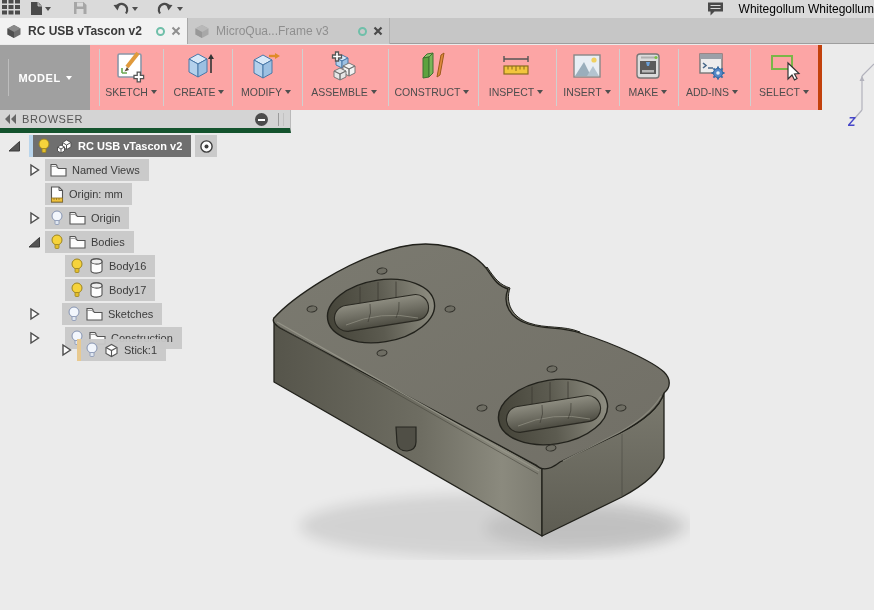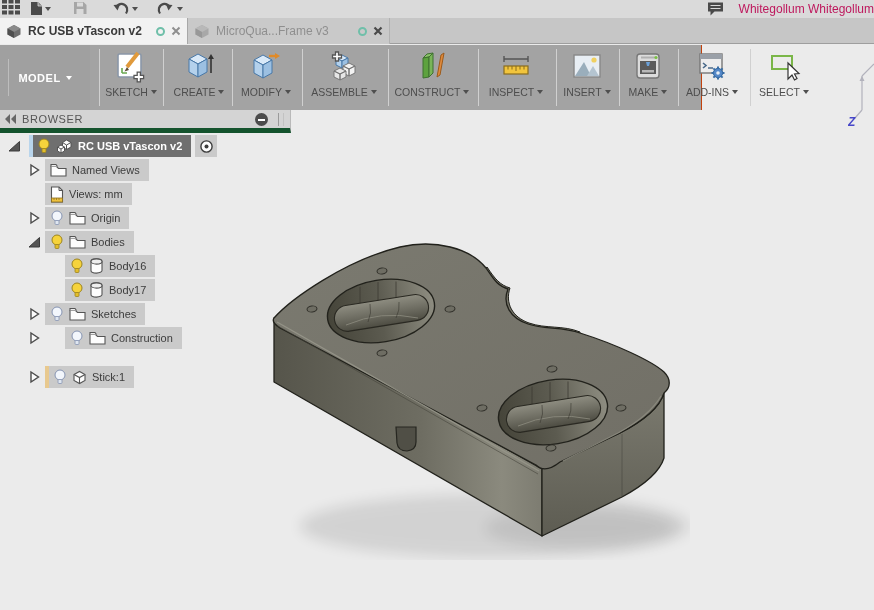--- a/index.html
+++ b/index.html
@@ -9,34 +9,34 @@
     background:#ebebeb;
     position:relative;
     -webkit-user-select:none; user-select:none;
   }
   .stage { position:absolute; inset:0; width:874px; height:610px; background:#ebebeb; overflow:hidden; }
 
   
   .topbar { position:absolute; left:0; top:0; width:874px; height:18px; background:#dadada; }
   .topbar .tb-i { position:absolute; top:1px; }
   .caret { width:0; height:0; border-left:3.5px solid transparent; border-right:3.5px solid transparent; border-top:4px solid #4f4f4f; display:inline-block; }
-  .username { position:absolute; right:0; top:2px; font-size:12px; color:#be185d; white-space:nowrap; }
+  .username { position:absolute; right:0; top:2px; font-size:12px; color:#000000; white-space:nowrap; }
 
   
   .tabbar { position:absolute; left:0; top:18px; width:874px; height:26px; background:#c6c6c6; border-bottom:1px solid #9e9e9e; }
   .tab { position:absolute; top:0; height:26px; display:flex; align-items:center; gap:6px; padding:0 6px; }
   .tab.active { left:0; width:188px; background:#f2f2f2; border-right:1px solid #a8a8a8; }
   .tab.inactive { left:188px; width:202px; background:#c9c9c9; border-right:1px solid #b2b2b2; }
   .tab-label { font-size:12px; white-space:nowrap; overflow:hidden; flex:1; }
   .tab.active .tab-label { color:#3a3a3a; font-weight:bold; }
   .tab.inactive .tab-label { color:#8f8f8f; }
   .tab-ring { width:9px; height:9px; border:2px solid #6fbfa9; border-radius:50%; flex:0 0 auto; }
 
   
-  .toolbar { position:absolute; left:0; top:45px; width:702px; height:65px; background:#a3a3a3; border-right:1px solid #c2410c; }
+  .toolbar { position:absolute; left:0; top:45px; width:822px; height:65px; background:#fca5a5; border-right:4px solid #c2410c; }
   .model-btn { position:absolute; left:0; top:0; width:90px; height:65px; background:#a0a0a0; color:#fff;
     display:flex; align-items:center; justify-content:center; gap:5px; font-size:11px; font-weight:bold; letter-spacing:.5px; cursor:pointer; }
   .model-btn .caret { border-top-color:#fff; }
   .model-grip { position:absolute; left:8px; top:14px; width:1px; height:37px; background:#bdbdbd; }
   .tgroup { position:absolute; top:4px; width:84px; height:58px; display:flex; flex-direction:column; align-items:center; justify-content:flex-start; cursor:pointer; }
   .tgroup svg.ticon { width:34px; height:34px; flex:0 0 auto; }
   .tgroup .tlabel { margin-top:3px; font-size:10.5px; color:#4d4d4d; display:flex; align-items:center; gap:3px; white-space:nowrap; }
   .tsep { position:absolute; top:4px; width:1px; height:57px; background:#d0d0d0; }
 
   
@@ -383,21 +383,21 @@
             <span class="tlbl">Named Views</span>
           </div>
         </div>
       </div>
       <div class="trow" style="top: 48px;">
         <div class="chipwrap" style="left: 45px;">
           <div class="chip">
             <svg width="14" height="17">
               <use href="#sym-units"></use>
             </svg>
-            <span class="tlbl">Views: mm</span>
+            <span class="tlbl">Origin: mm</span>
           </div>
         </div>
       </div>
       <div class="trow" style="top: 72px;">
         <svg class="texp" width="14" height="14" style="left: 27px;">
           <use href="#sym-exp-collapsed"></use>
         </svg>
         <div class="chipwrap" style="left: 45px;">
           <div class="chip">
             <svg width="14" height="16">
@@ -449,21 +449,21 @@
               <use href="#sym-body"></use>
             </svg>
             <span class="tlbl">Body17</span>
           </div>
         </div>
       </div>
       <div class="trow" style="top: 168px;">
         <svg class="texp" width="14" height="14" style="left: 27px;">
           <use href="#sym-exp-collapsed"></use>
         </svg>
-        <div class="chipwrap" style="left: 45px;">
+        <div class="chipwrap" style="left: 62px;">
           <div class="chip">
             <svg width="14" height="16">
               <use href="#sym-bulb-off"></use>
             </svg>
             <svg width="17" height="14">
               <use href="#sym-folder"></use>
             </svg>
             <span class="tlbl">Sketches</span>
           </div>
         </div>
@@ -477,21 +477,21 @@
             <svg width="14" height="16">
               <use href="#sym-bulb-off"></use>
             </svg>
             <svg width="17" height="14">
               <use href="#sym-folder"></use>
             </svg>
             <span class="tlbl">Construction</span>
           </div>
         </div>
       </div>
-      <div class="trow" style="top: 231px;">
+      <div class="trow" style="top: 204px; margin-left: 32px;">
         <svg class="texp" width="14" height="14" style="left: 27px;">
           <use href="#sym-exp-collapsed"></use>
         </svg>
         <div class="chipwrap" style="left: 45px;">
           <div class="chip accent">
             <svg width="14" height="16">
               <use href="#sym-bulb-off"></use>
             </svg>
             <svg width="15" height="15">
               <use href="#sym-cube"></use>

